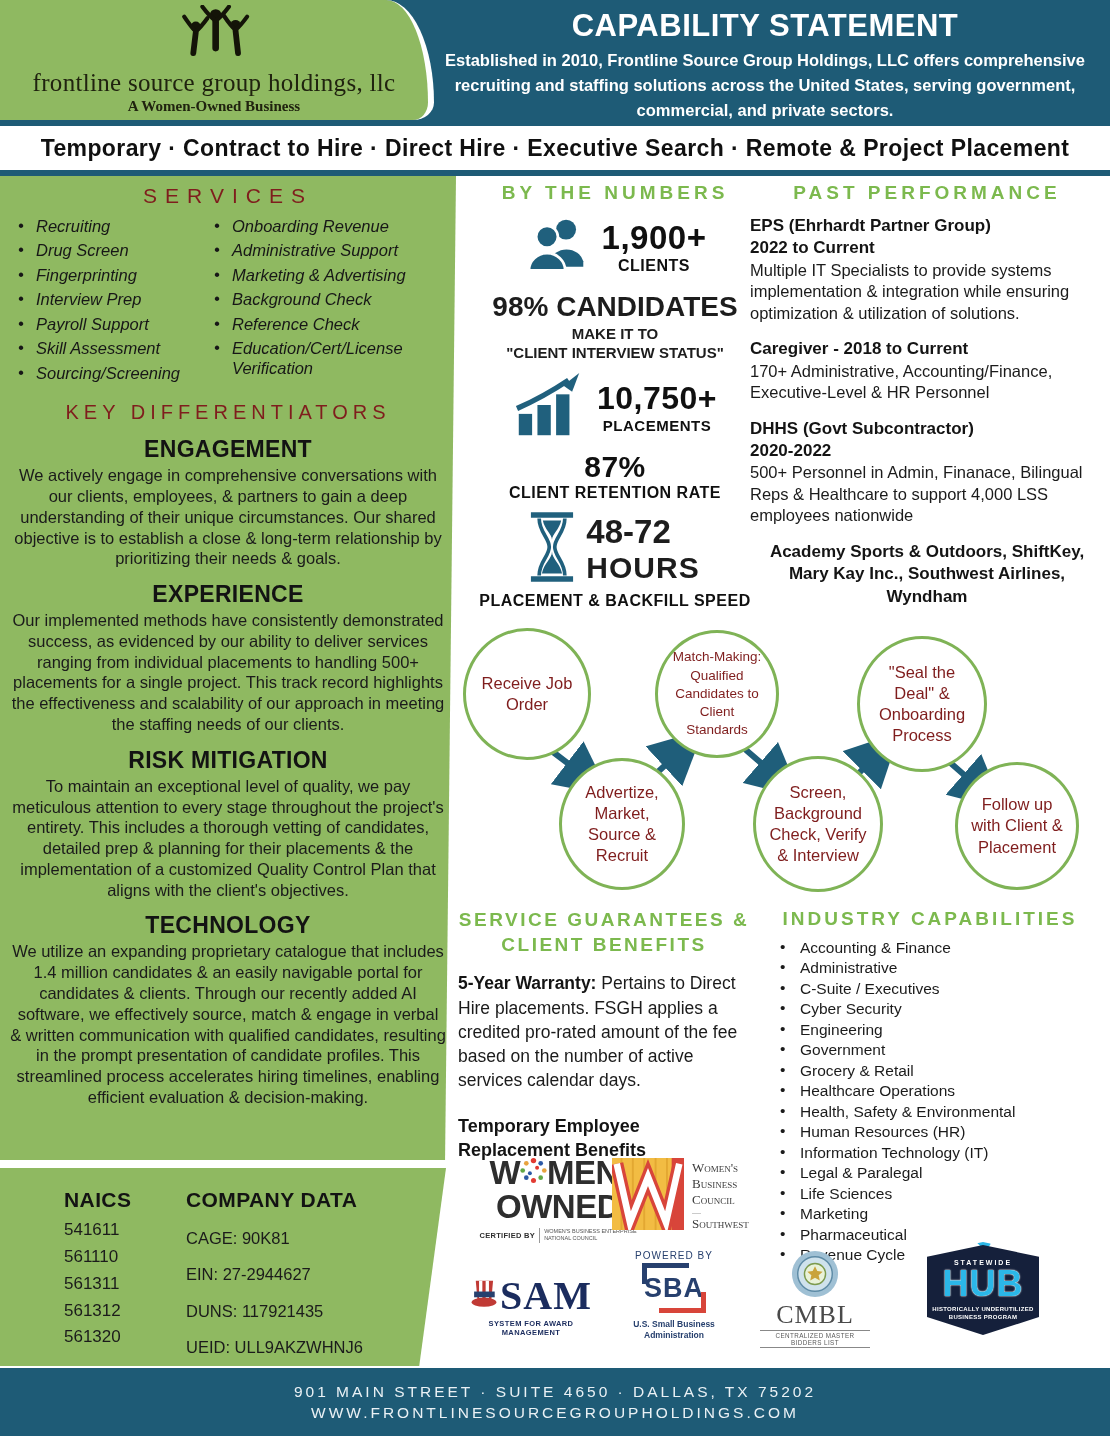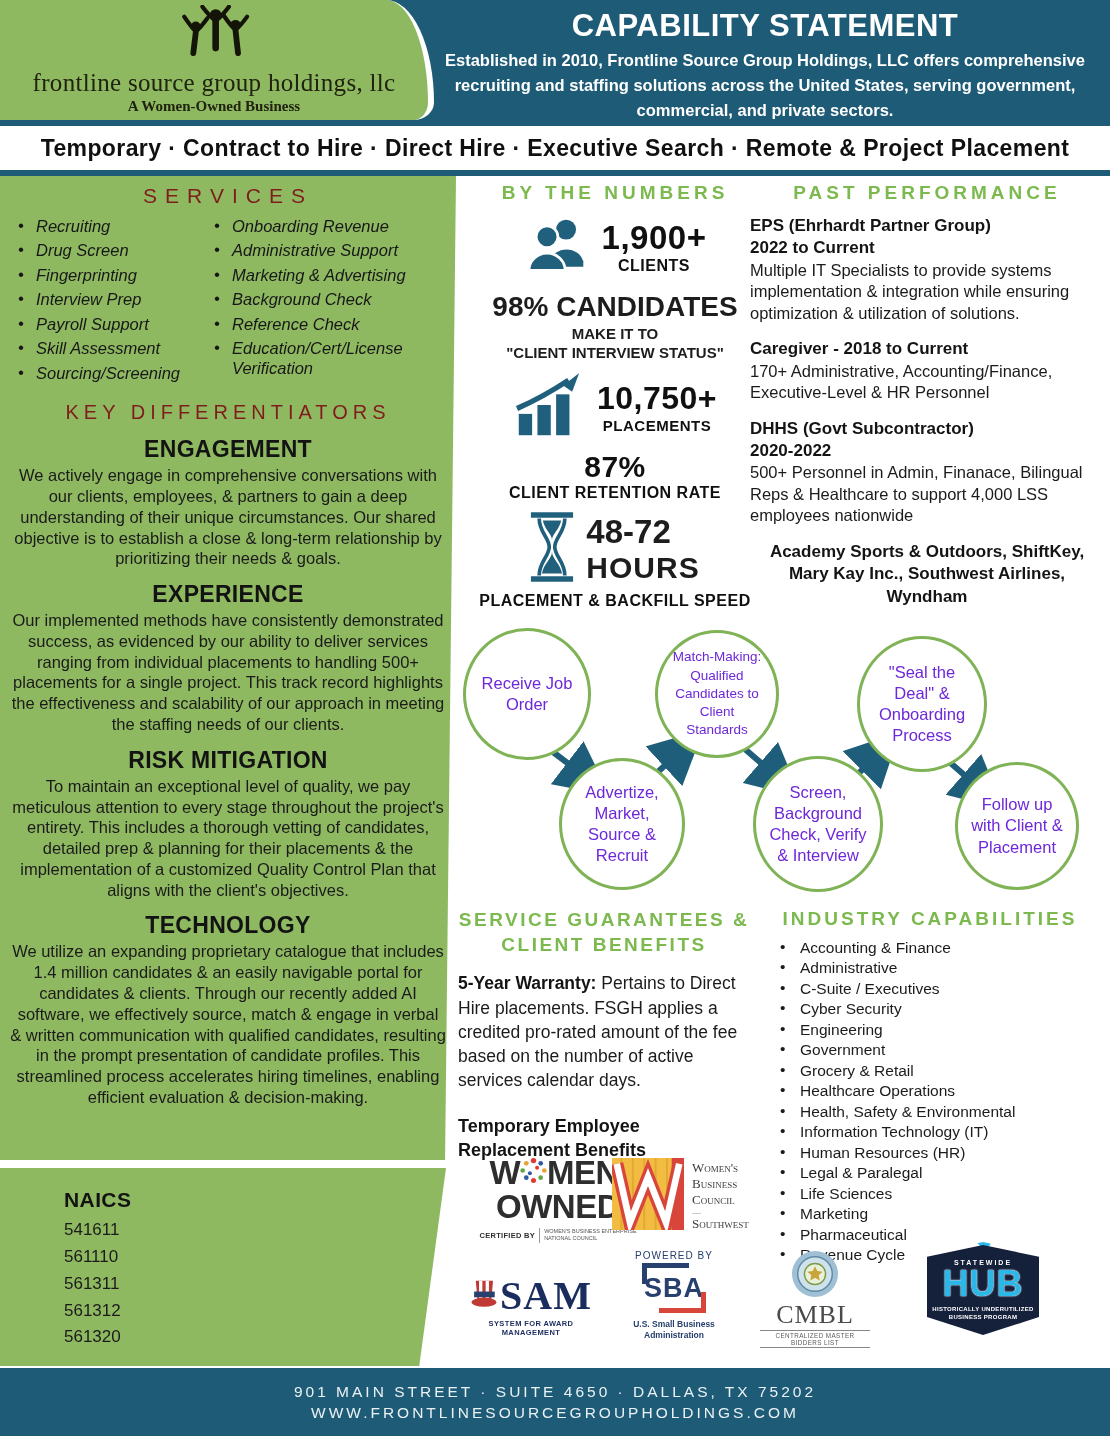--- a/index.html
+++ b/index.html
@@ -71,21 +71,21 @@
   .pp-entries { margin-top:11px; text-align:left; }
   .pp-entry { margin-bottom:14px; }
   .pp-title, .pp-sub { font-size:17px; font-weight:bold; line-height:1.32; color:#141414; }
   .pp-body { font-size:16.5px; line-height:1.3; color:#1b1b1b; }
   .pp-highlight { font-size:17px; font-weight:bold; text-align:center; line-height:1.32; color:#141414; padding:0 12px; }
 
   
   .flow { position:absolute; left:450px; top:612px; width:660px; height:305px; }
   .circle { position:absolute; background:#fff; border:3.5px solid #7FB356; border-radius:50%;
     display:flex; align-items:center; justify-content:center; text-align:center;
-    font-size:16.5px; line-height:1.28; color:#6d28d9; padding:10px; }
+    font-size:16.5px; line-height:1.28; color:#7f1d1d; padding:10px; }
   .circle.small-text { font-size:13.5px; line-height:1.35; }
   .flow svg.arrows { position:absolute; left:0; top:0; }
 
   
   .guarantees { position:absolute; left:458px; top:908px; width:292px; }
   .guarantees .green-heading { font-size:19px; letter-spacing:2.5px; line-height:1.3; text-align:center; }
   .warranty { margin-top:14px; font-size:17.5px; line-height:1.38; text-align:left; color:#1b1b1b; }
   .warranty b { color:#141414; }
   .benefits-title { margin-top:22px; font-size:18px; font-weight:bold; text-align:left; line-height:1.35; color:#141414; }
 
@@ -221,20 +221,29 @@
     <div class="naics-col">
       <h3>NAICS</h3>
       <div class="naics-codes">
         <div>541611</div>
         <div>561110</div>
         <div>561311</div>
         <div>561312</div>
         <div>561320</div>
       </div>
     </div>
+    <div class="company-col">
+      <h3>COMPANY DATA</h3>
+      <div class="company-rows">
+        <div>CAGE: 90K81</div>
+        <div>EIN: 27-2944627</div>
+        <div>DUNS: 117921435</div>
+        <div>UEID: ULL9AKZWHNJ6</div>
+      </div>
+    </div>
   </div>
 
   <div class="mid-col">
     <div class="green-heading">BY THE NUMBERS</div>
 
     <div class="stat-row stat-clients">
       <span>
         <svg viewBox="0 0 72 64" width="66" height="58">
           <circle cx="46" cy="15" r="11" fill="#20607D"></circle>
           <path d="M28 50 a19 17 0 0 1 37 0 l0 6 -37 0 z" fill="#20607D"></path>
@@ -359,22 +368,22 @@
     <ul>
       <li>Accounting &amp; Finance</li>
       <li>Administrative</li>
       <li>C-Suite / Executives</li>
       <li>Cyber Security</li>
       <li>Engineering</li>
       <li>Government</li>
       <li>Grocery &amp; Retail</li>
       <li>Healthcare Operations</li>
       <li>Health, Safety &amp; Environmental</li>
+      <li>Human Resources (HR)</li>
       <li>Information Technology (IT)</li>
-      <li>Human Resources (HR)</li>
       <li>Legal &amp; Paralegal</li>
       <li>Life Sciences</li>
       <li>Marketing</li>
       <li>Pharmaceutical</li>
       <li>Revenue Cycle</li>
     </ul>
   </div>
 
   <div class="cert wo-logo">
     <div class="wo-line">

